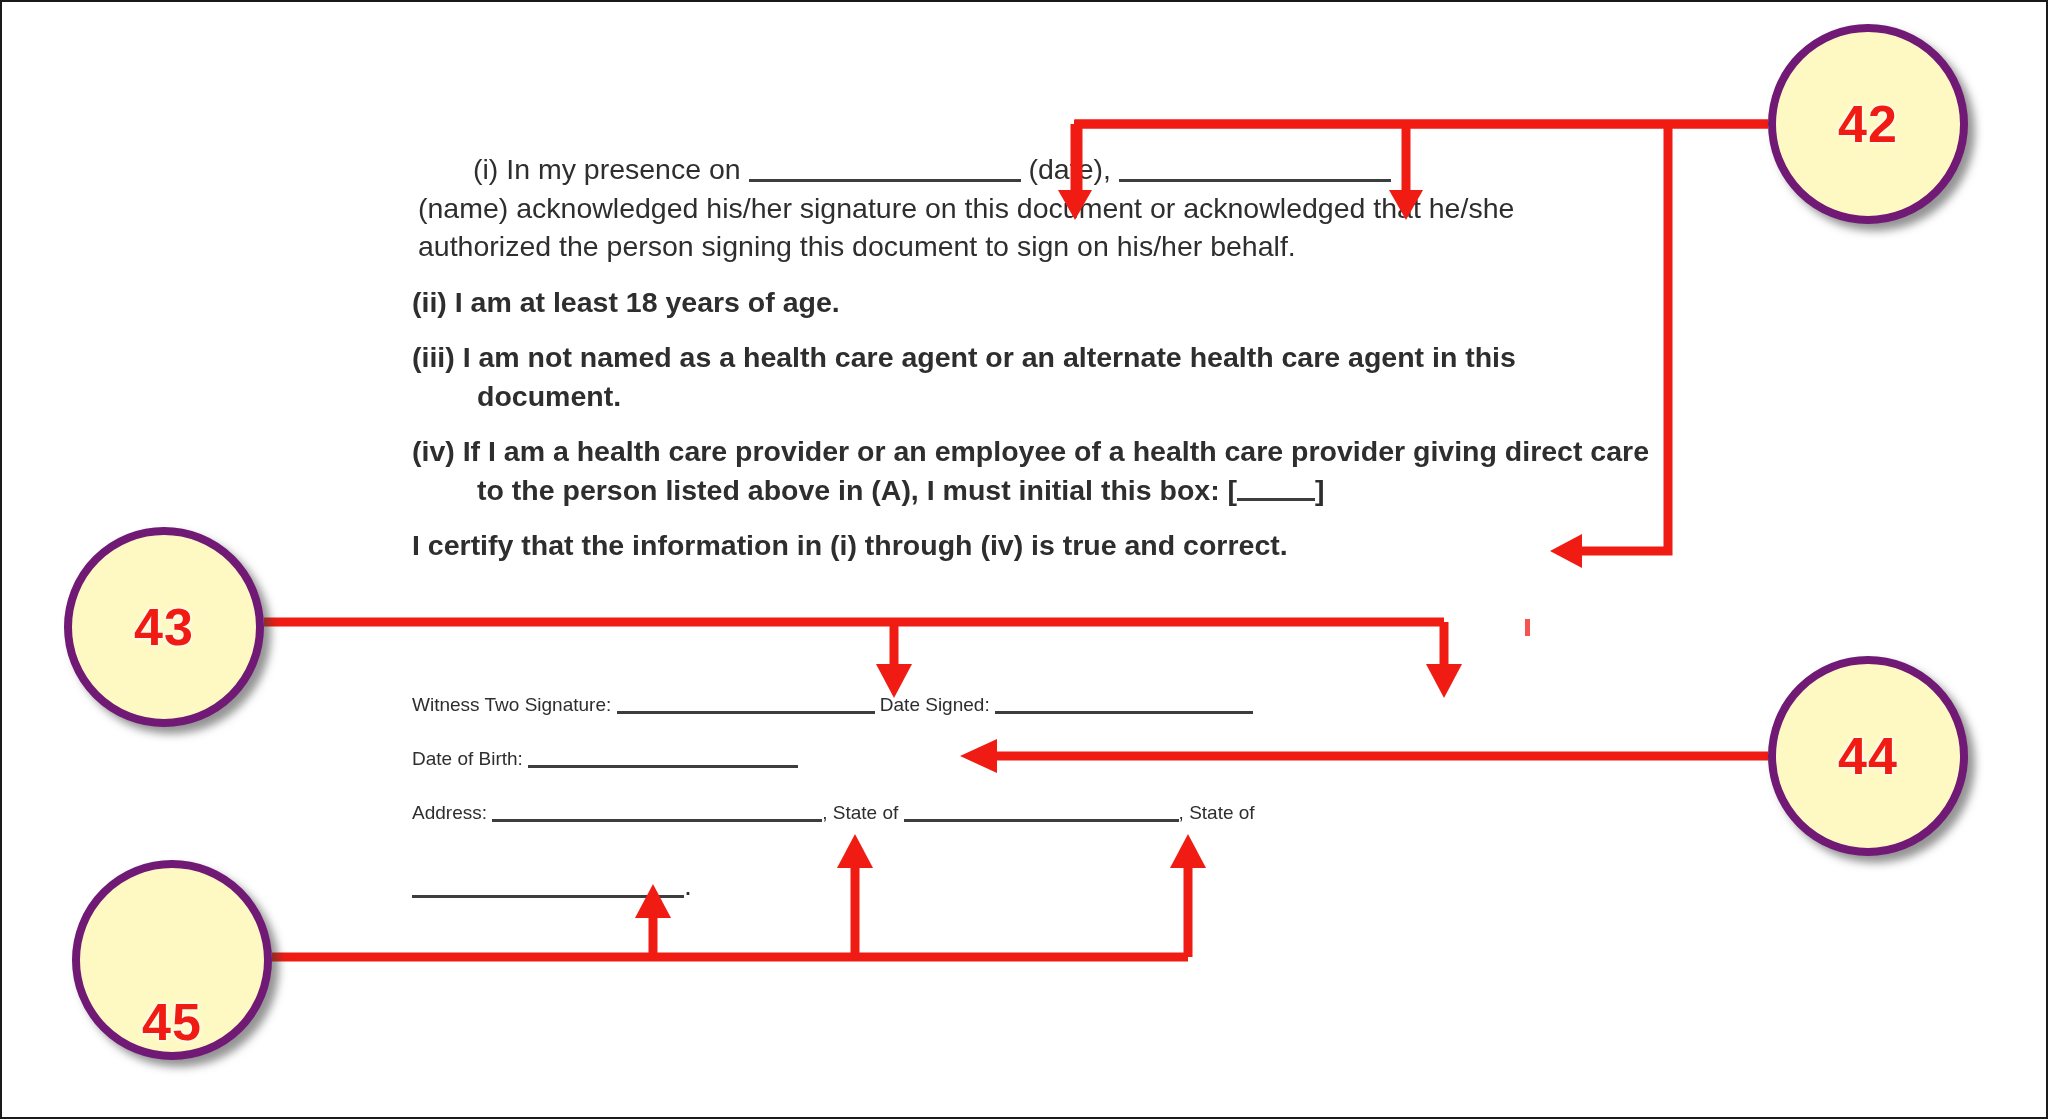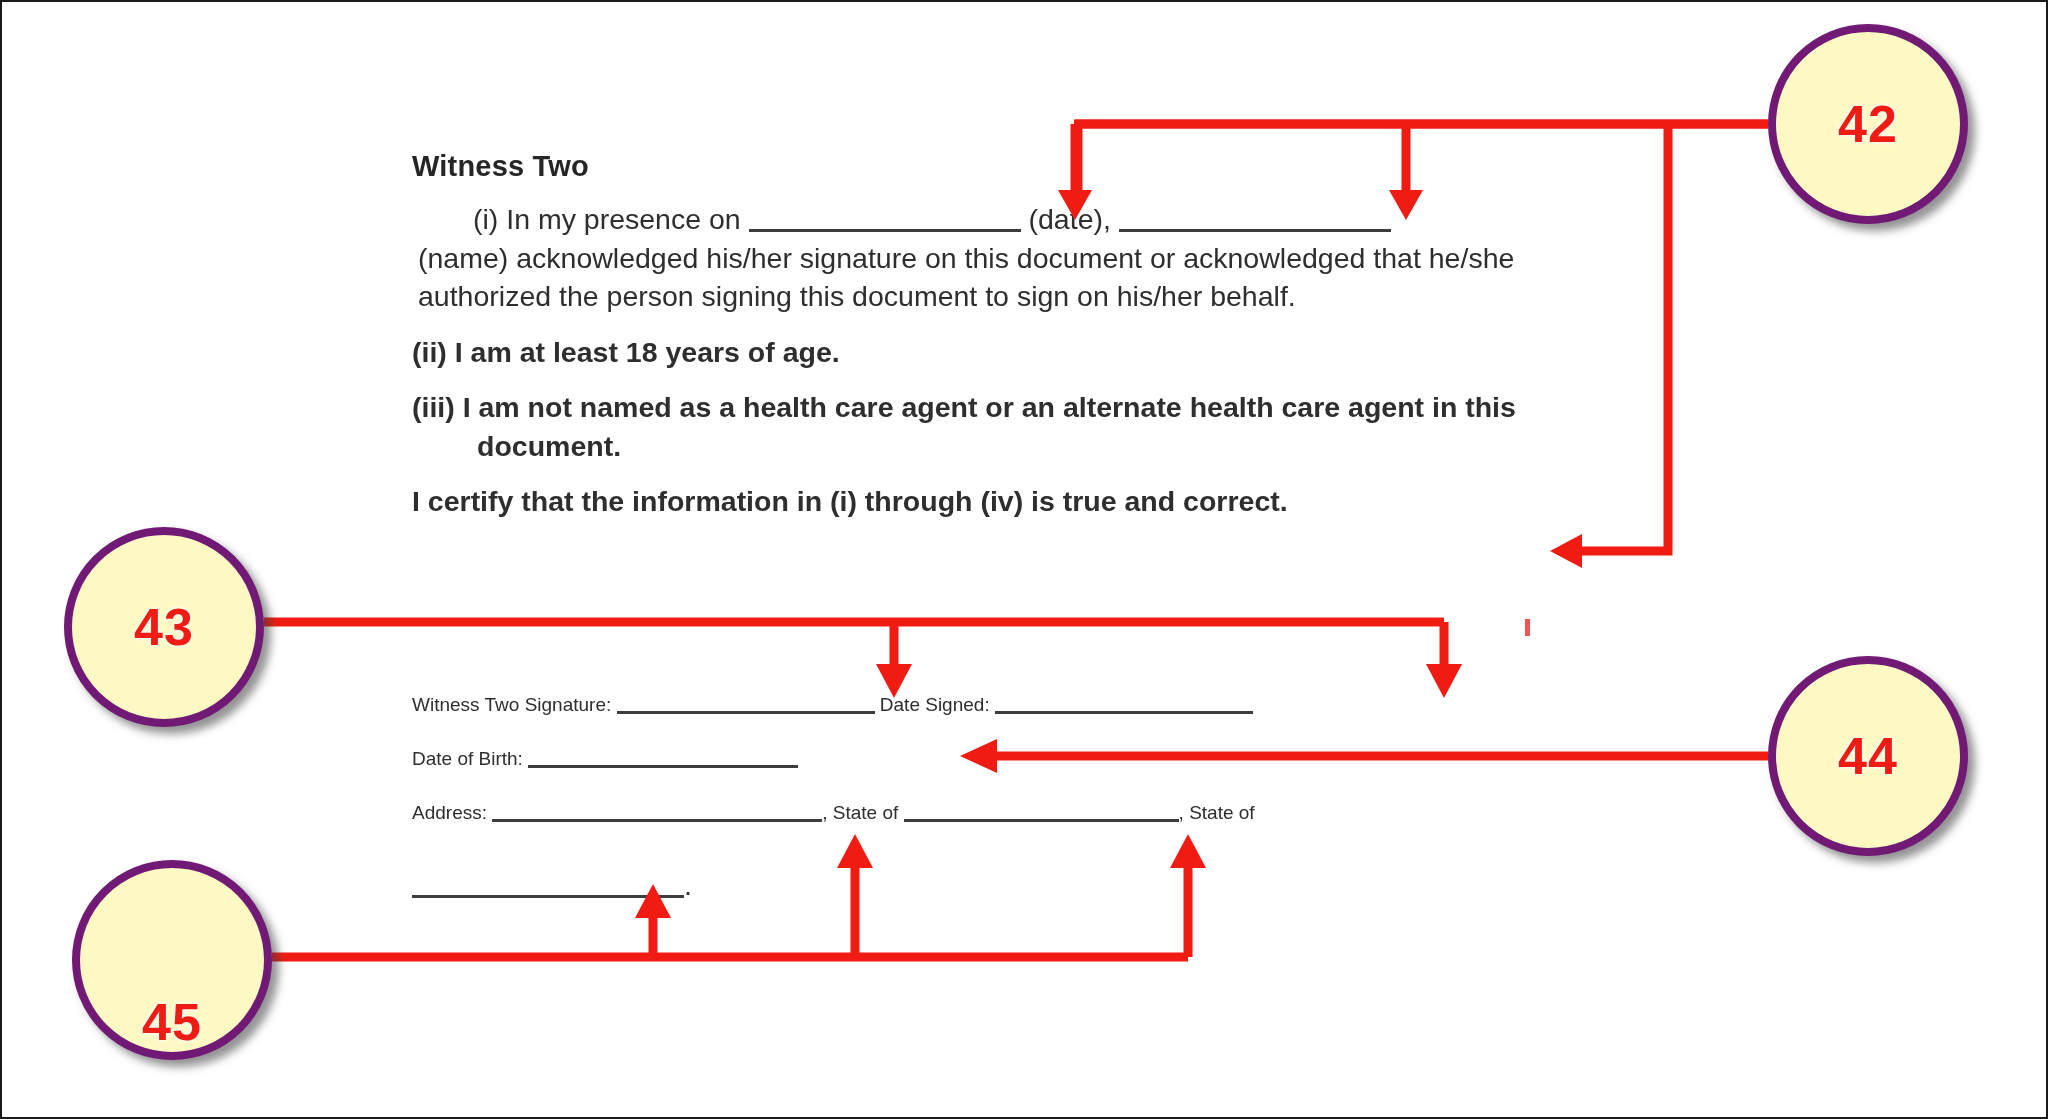--- a/index.html
+++ b/index.html
@@ -121,28 +121,28 @@
   #callout-44 { left: 1766px; top: 654px; width: 200px; height: 200px; }
   #callout-45 { left: 70px;   top: 858px; width: 200px; height: 200px; align-items: flex-end; }
 </style>
 </head>
 <body>
 
 <div id="page">
 
   <div id="doc">
 
-    <div class="heading">Witness Two</div>
 
     <div class="para indent"><span>(i) In my presence on </span><span class="rule r-date"></span><span> (date), </span><span class="rule r-name"></span><br><span>(name) acknowledged his/her signature on this document or acknowledged that he/she authorized the person signing this document to sign on his/her behalf.</span></div>
 
     <div class="para sub">(ii) I am at least 18 years of age.</div>
 
     <div class="para sub">(iii) I am not named as a health care agent or an alternate health care agent in this document.</div>
 
+    <div class="para sub"><span>(iv) If I am a health care provider or an employee of a health care provider giving direct care to the person listed above in (A), I must initial this box: [</span><span class="rule r-initial"></span><span class="box-bracket">]</span></div>
 
     <div class="para sub">I certify that the information in (i) through (iv) is true and correct.</div>
   </div>
 
   <div id="fields">
     <div class="line"><span>Witness Two Signature:</span>
       <span class="rule r-sig"></span>
       <span>Date Signed:</span>
       <span class="rule r-dsign"></span></div>
 

